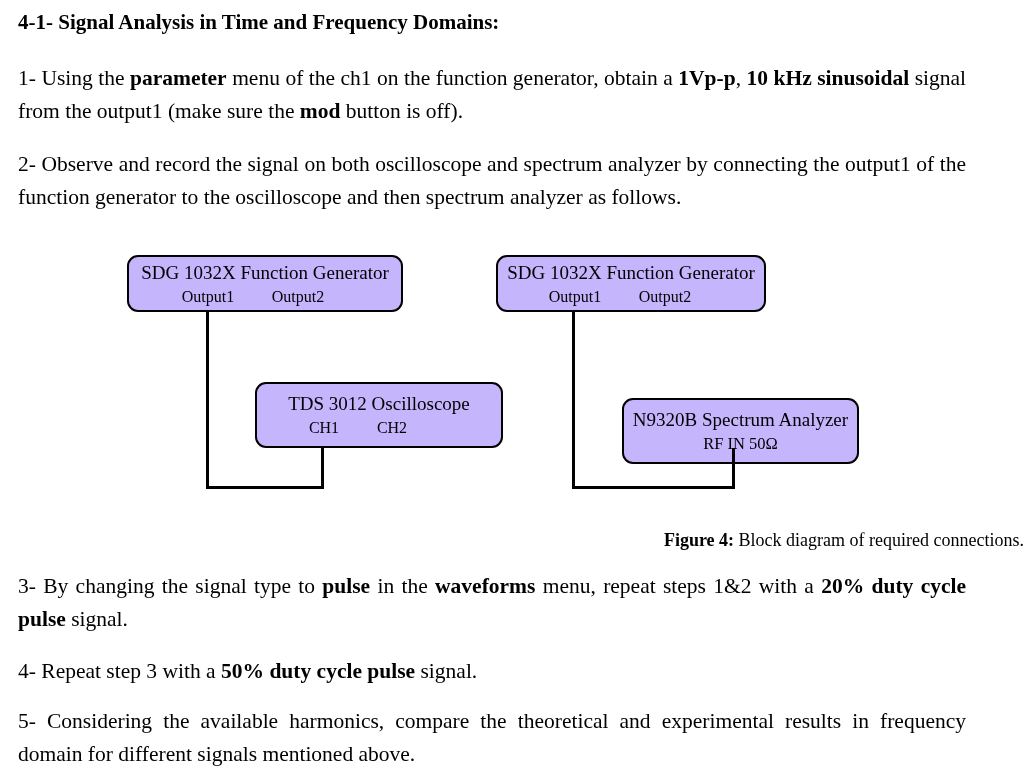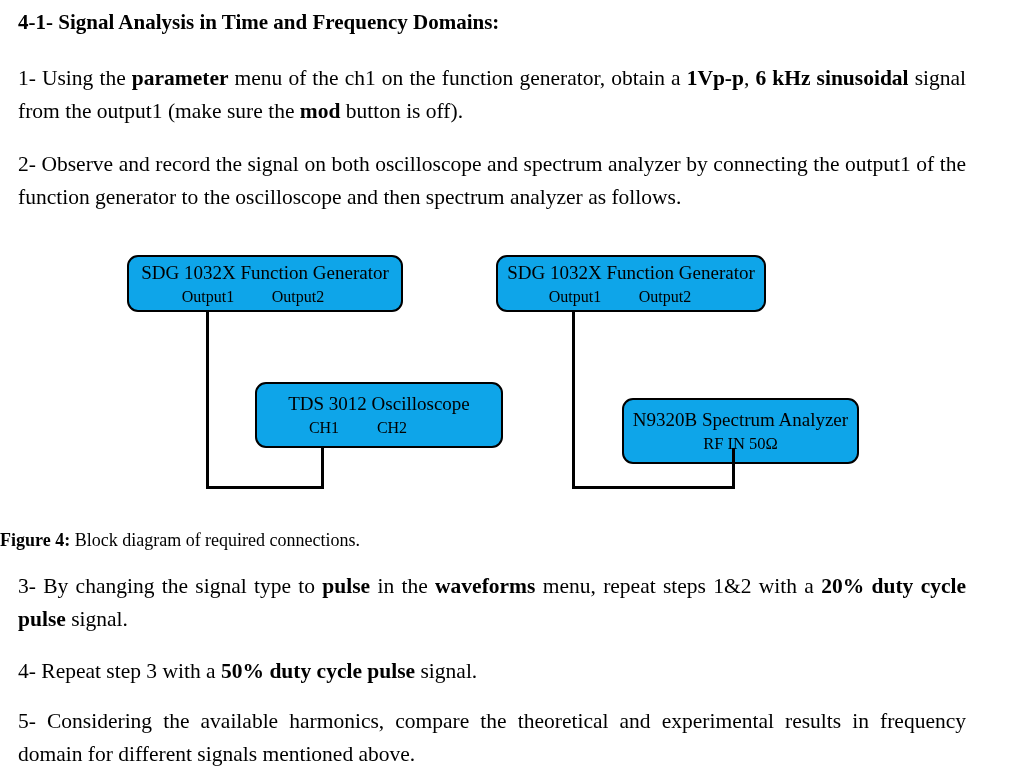--- a/index.html
+++ b/index.html
@@ -54,21 +54,21 @@
     left: 0;
     top: 240px;
     width: 1024px;
     height: 320px;
   }
   .dbox {
     position: absolute;
     box-sizing: border-box;
     border: 2.6px solid #000000;
     border-radius: 11px;
-    background: #0ea5e9;
+    background: #c4b5fd;
     display: flex;
     flex-direction: column;
     align-items: center;
     justify-content: center;
     padding-top: 2px;
   }
   .dbox .title {
     font-size: 19px;
     line-height: 24px;
     white-space: nowrap;
@@ -113,33 +113,33 @@
   
   #w-r1 { left: 572px; top: 72px;  height: 177px; }   
   #w-r2 { left: 732px; top: 208px; height: 41px;  }   
   #w-r3 { left: 572px; top: 246.4px; width: 163px; } 
 
   .caption {
     position: absolute;
     left: 0;
     top: 288px;
     width: 1024px;
-    text-align: left;
+    text-align: right;
     font-size: 18px;
     line-height: 24px;
   }
 </style>
 </head>
 <body>
 
 <div class="page">
 
   <div class="heading">4-1- Signal Analysis in Time and Frequency Domains:</div>
 
-  <div class="textblock" id="para1"><span>1- Using the </span><span class="b">parameter</span><span> menu of the ch1 on the function generator, obtain a </span><span class="b">1Vp-p</span><span>, </span><span class="b">6 kHz sinusoidal</span><span> signal from the output1 (make sure the </span><span class="b">mod</span><span> button is off).</span></div>
+  <div class="textblock" id="para1"><span>1- Using the </span><span class="b">parameter</span><span> menu of the ch1 on the function generator, obtain a </span><span class="b">1Vp-p</span><span>, </span><span class="b">10 kHz sinusoidal</span><span> signal from the output1 (make sure the </span><span class="b">mod</span><span> button is off).</span></div>
 
   <div class="textblock" id="para2"><span>2- Observe and record the signal on both oscilloscope and spectrum analyzer by connecting the output1 of the function generator to the oscilloscope and then spectrum analyzer as follows.</span></div>
 
   <div class="figure">
 
     <div class="dbox" id="gen-left">
       <div class="title">SDG 1032X Function Generator</div>
       <div class="ports">
         <span style="left:79px;">Output1</span>
         <span style="left:169px;">Output2</span>

